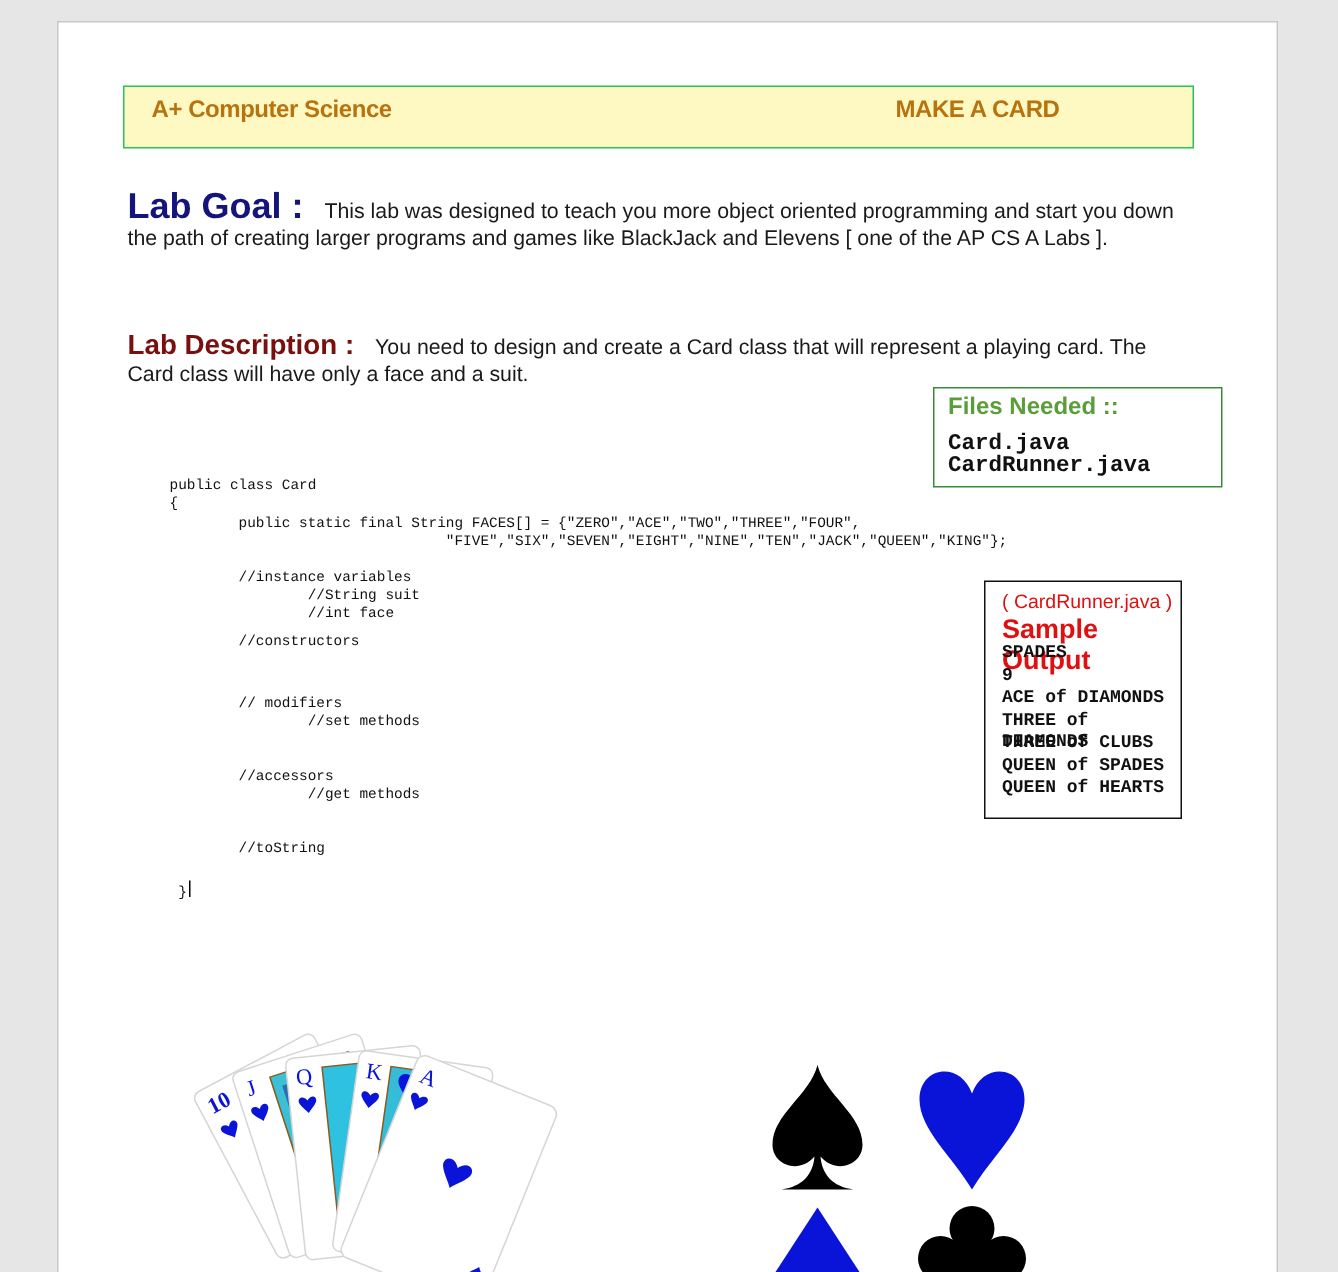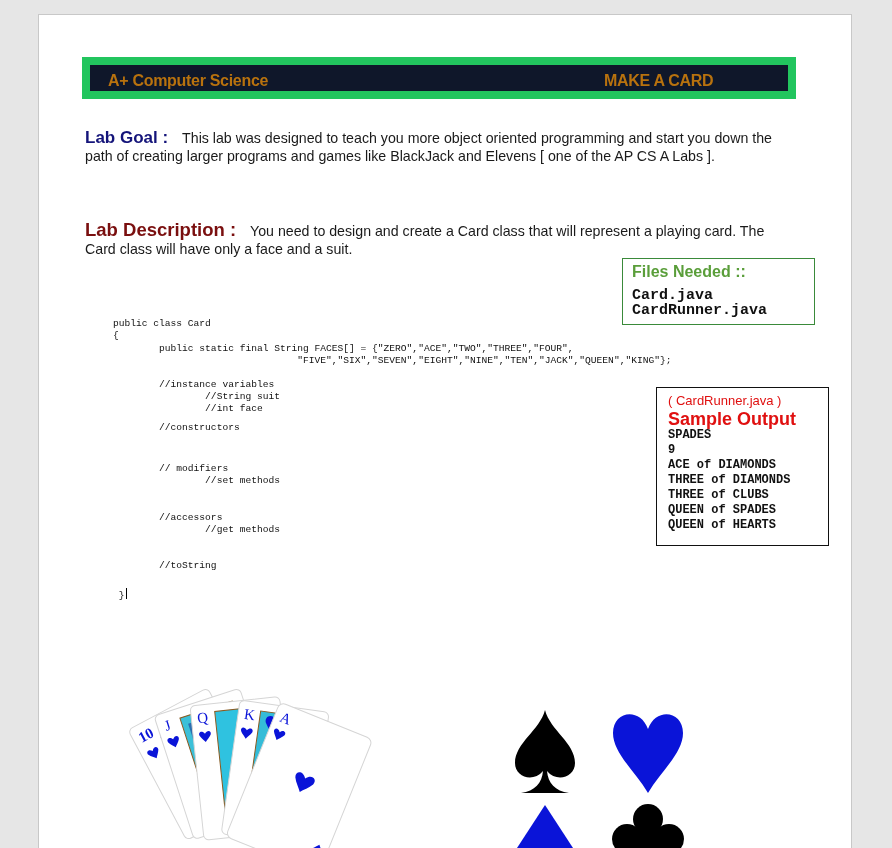--- a/index.html
+++ b/index.html
@@ -7,51 +7,51 @@
     width:892px; height:848px; overflow:hidden;
     background:#e6e6e6; position:relative;
     font-family:"Liberation Sans", sans-serif;
   }
   .page {
     position:absolute; left:38px; top:14px; width:814px; height:900px;
     background:#ffffff; border:1px solid #c8c8c8; box-sizing:border-box;
   }
   .header-box {
     position:absolute; left:82px; top:57px; width:714px; height:42px;
-    box-sizing:border-box; border:8px solid #22c55e; background:#0f172a;
+    box-sizing:border-box; border:1px solid #22c55e; background:#fef9c3;
   }
   .header-left, .header-right {
     position:absolute; top:7px; font-weight:bold; font-size:16px; color:#b8720e;
     font-family:"Liberation Sans", sans-serif; letter-spacing:-0.3px;
   }
   .header-left { left:18px; }
   .header-right { left:514px; }
 
   .para {
     position:absolute; left:85px; width:712px; font-size:14.2px; color:#1a1a1a; line-height:18px;
   }
-  .lab-goal-head { color:#14147a; font-weight:bold; font-size:17px; }
+  .lab-goal-head { color:#14147a; font-weight:bold; font-size:24px; }
   .lab-desc-head { color:#7a0f0f; font-weight:bold; font-size:18.5px; }
 
   .files-box {
     position:absolute; left:622px; top:258px; width:193px; height:67px;
     box-sizing:border-box; border:1.5px solid #3a8a3a; background:#fff;
   }
   .files-title { position:absolute; left:9px; top:4px; color:#5a9e3a; font-weight:bold; font-size:16px; }
   .files-item {
     position:absolute; left:9px; font-family:"Liberation Mono", monospace; font-weight:bold; font-size:15px; color:#111;
   }
 
   .code {
     position:absolute; left:85px; font-family:"Liberation Mono", monospace; font-size:9.6px; color:#111; white-space:pre; line-height:12px;padding-left:28px;
   }
   .cursor { display:inline-block; width:1px; height:11px; background:#000; vertical-align:-1px; margin-left:1px; }
 
   .sample-box {
-    position:absolute; left:656px; top:387px; width:173px; height:159px;
+    position:absolute; left:656px; top:387px; width:132px; height:159px;
     box-sizing:border-box; border:1.5px solid #111; background:#fff;
   }
   .sample-sub { position:absolute; left:11px; top:5px; color:#e01010; font-size:13px; }
   .sample-title { position:absolute; left:11px; top:21px; color:#e01010; font-weight:bold; font-size:18px; }
   .sample-line {
     position:absolute; left:11px; font-family:"Liberation Mono", monospace; font-size:12px; color:#111;font-weight:bold;
   }
 
   .cards-fan { position:absolute; left:120px; top:680px; width:260px; height:168px; }
   .suits { position:absolute; left:505px; top:705px; width:200px; height:143px; }

